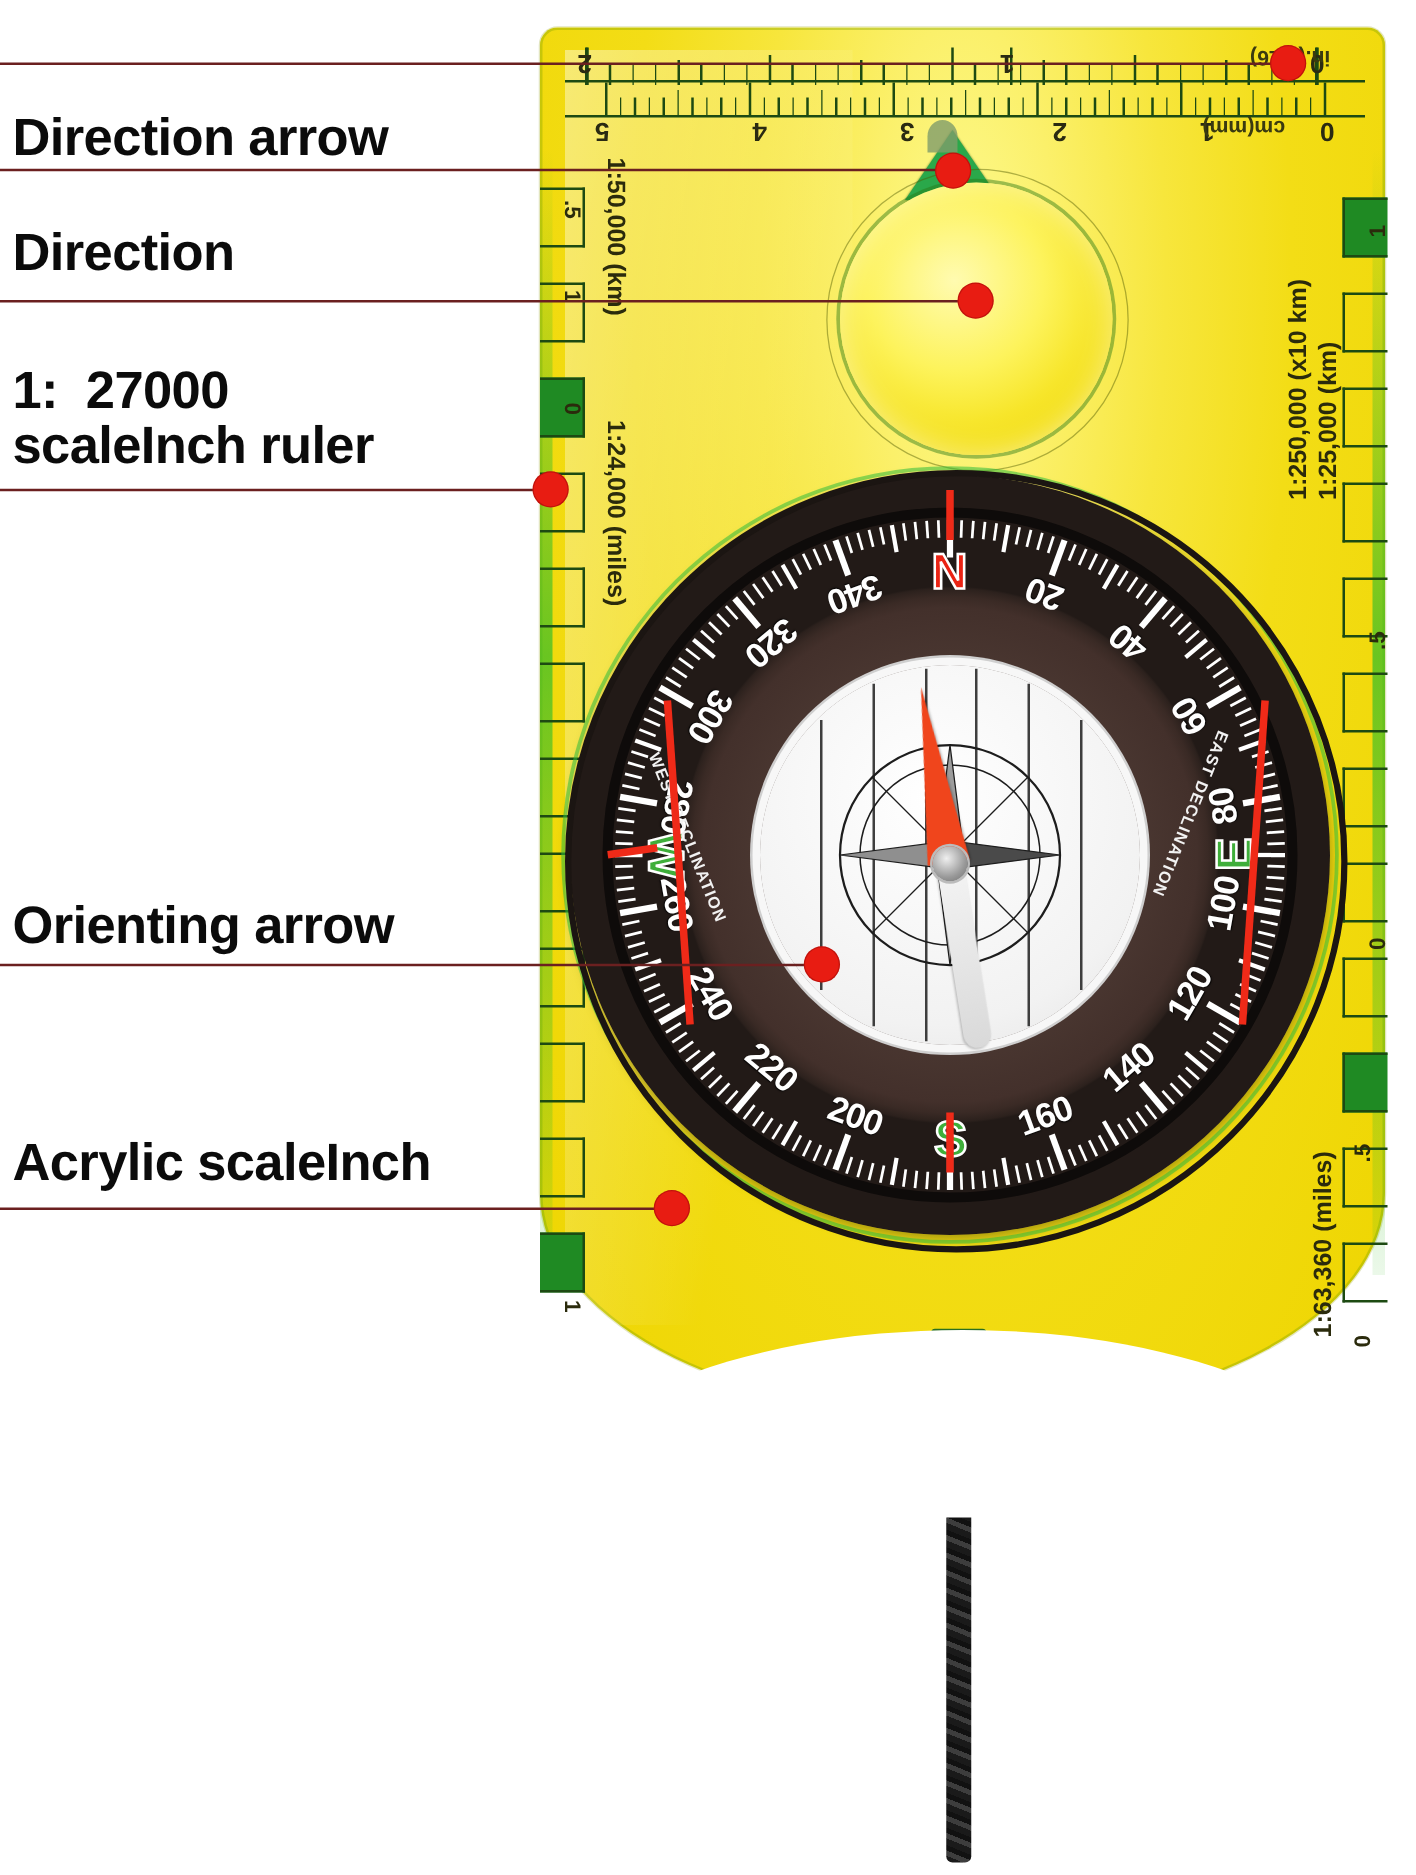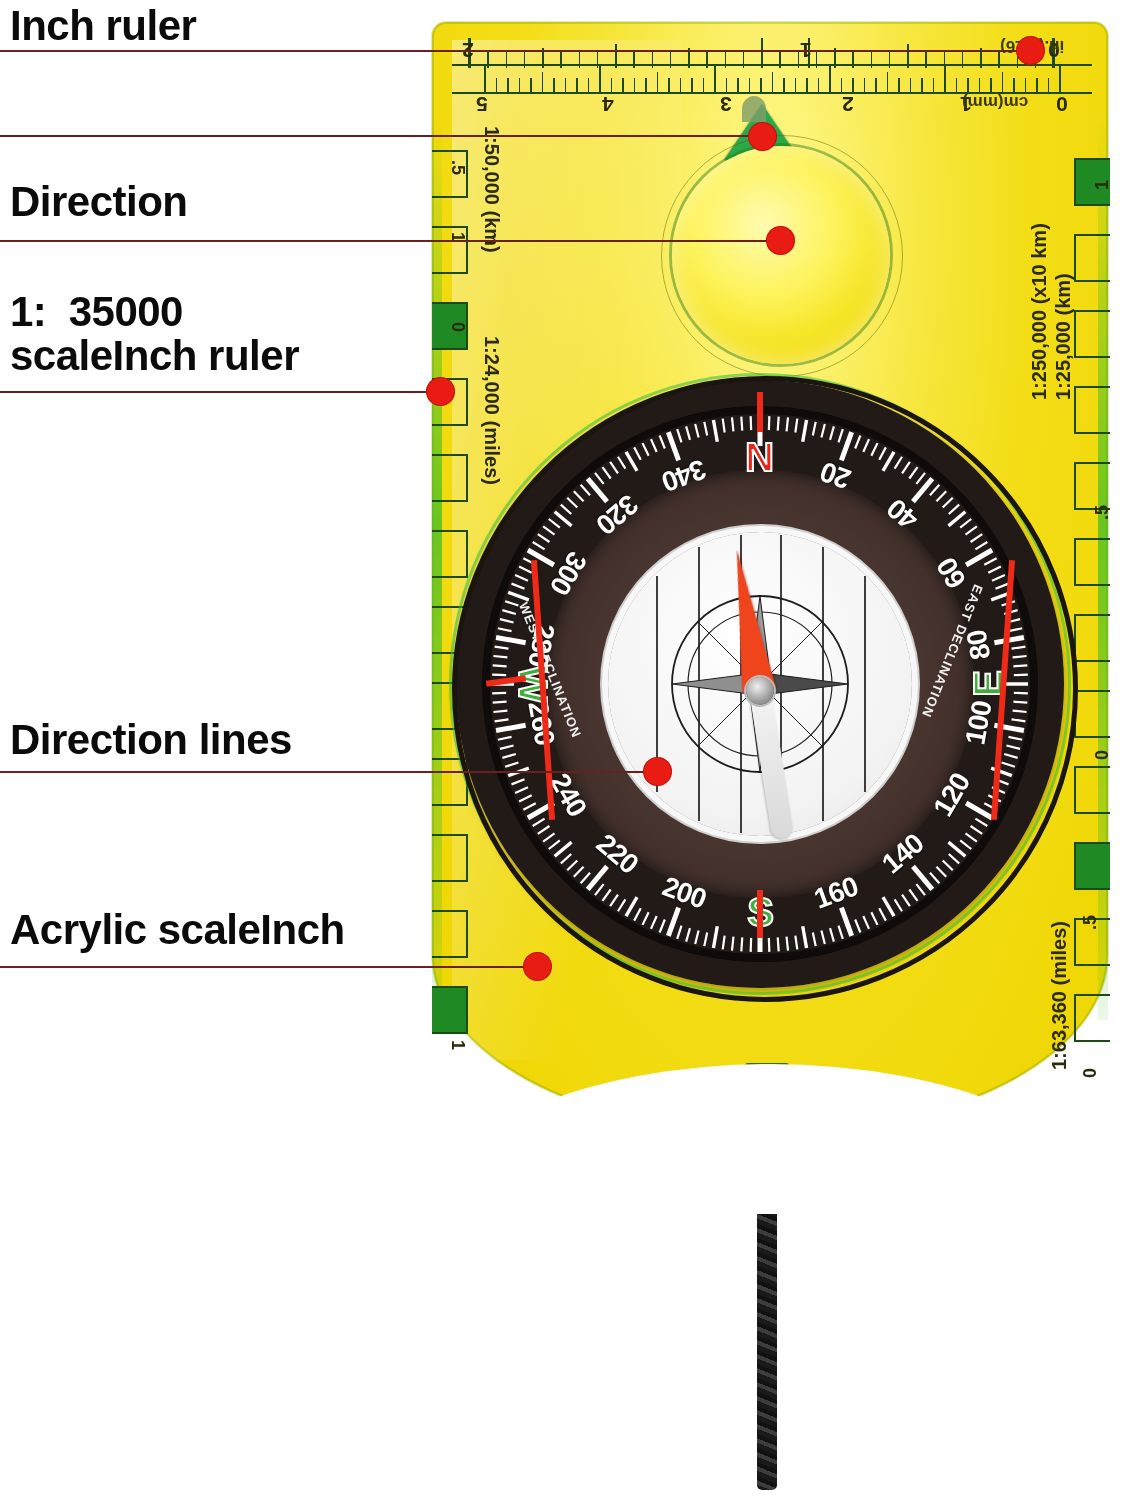--- a/index.html
+++ b/index.html
@@ -537,37 +537,37 @@
   <div class="pivot"></div>
 
   <div class="green-wing-l"></div>
   <div class="green-wing-r"></div>
   <div class="cord"></div>
   <div class="cord-loop"></div>
   <div class="clip"></div>
   <div class="cord-knot"></div>
   <div class="bp-bottom-curve"></div>
 
-  <div class="callout" style="left:10px;top:4px;font-size:42px;">Inch ruler</div>
   <div class="leader" style="left:0px;top:50px;width:1030px;"></div>
   <div class="dot" style="left:1016px;top:36px;width:29px;height:29px;"></div>
 
+  <div class="callout" style="left:10px;top:88px;font-size:42px;">Direction arrow</div>
   <div class="leader" style="left:0px;top:135px;width:762px;"></div>
   <div class="dot" style="left:748px;top:122px;width:29px;height:29px;"></div>
 
   <div class="callout" style="left:10px;top:180px;font-size:42px;">Direction</div>
   <div class="leader" style="left:0px;top:240px;width:782px;"></div>
   <div class="dot" style="left:766px;top:226px;width:29px;height:29px;"></div>
 
-  <div class="callout" style="left:10px;top:290px;font-size:42px;">1:  35000
+  <div class="callout" style="left:10px;top:290px;font-size:42px;">1:  27000
 scaleInch ruler</div>
   <div class="leader" style="left:0px;top:391px;width:442px;"></div>
   <div class="dot" style="left:426px;top:377px;width:29px;height:29px;"></div>
 
-  <div class="callout" style="left:10px;top:718px;font-size:42px;">Direction lines</div>
+  <div class="callout" style="left:10px;top:718px;font-size:42px;">Orienting arrow</div>
   <div class="leader" style="left:0px;top:771px;width:660px;"></div>
   <div class="dot" style="left:643px;top:757px;width:29px;height:29px;"></div>
 
   <div class="callout" style="left:10px;top:908px;font-size:42px;">Acrylic scaleInch</div>
   <div class="leader" style="left:0px;top:966px;width:532px;"></div>
   <div class="dot" style="left:523px;top:952px;width:29px;height:29px;"></div>
 
 </div>
 
 </body></html>

